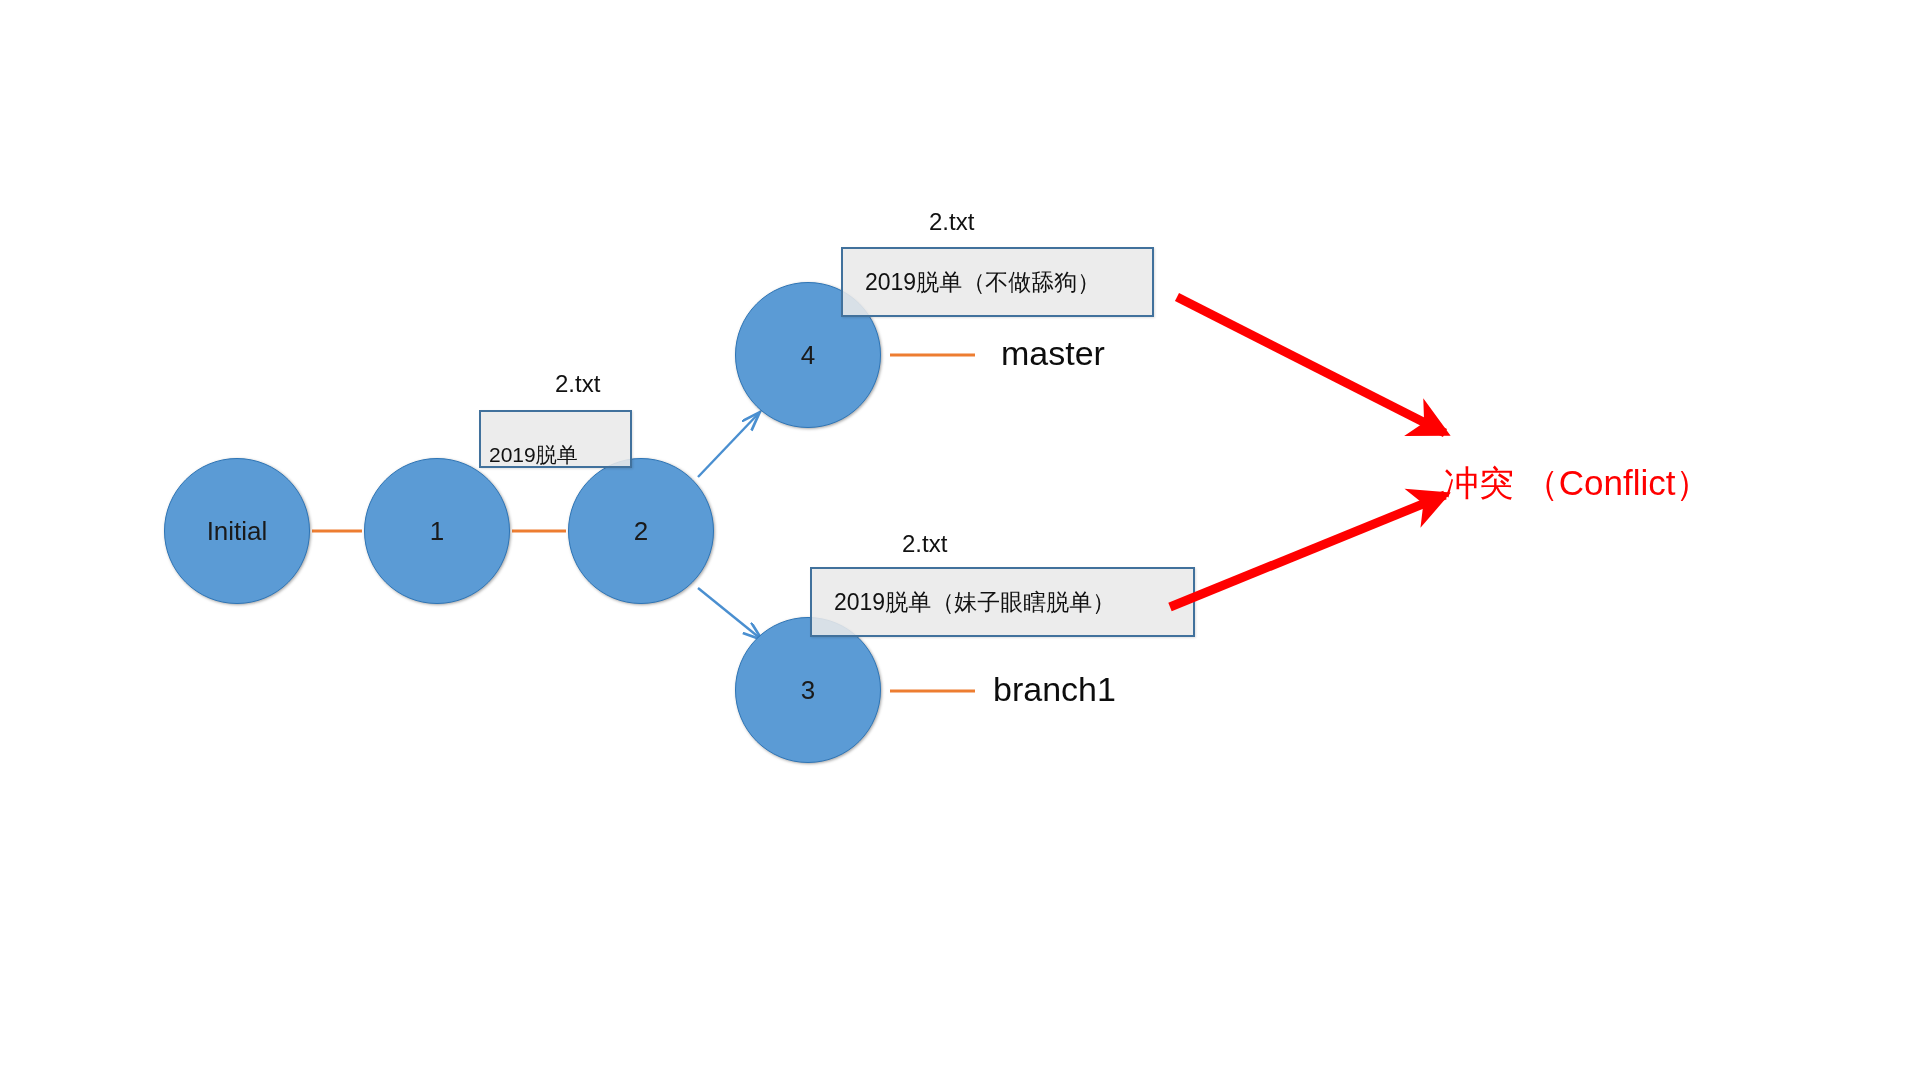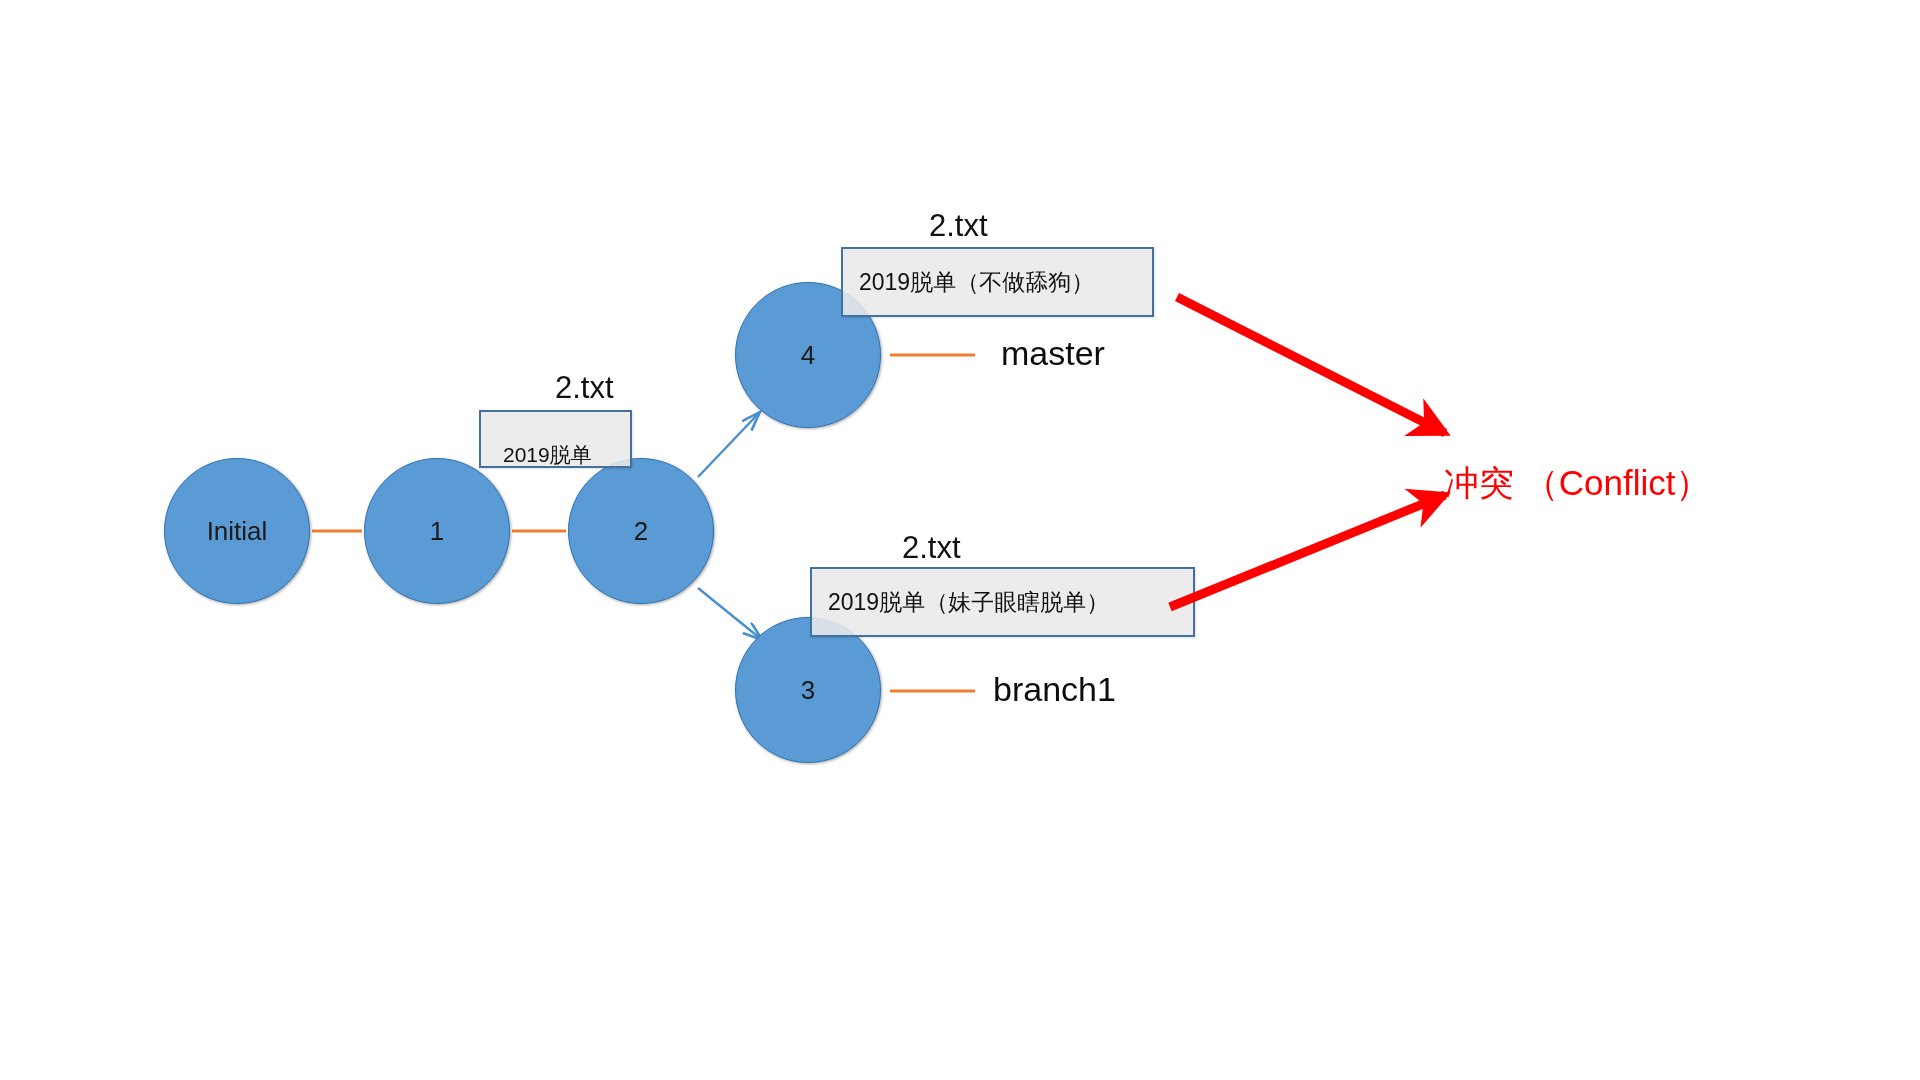--- a/index.html
+++ b/index.html
@@ -57,27 +57,27 @@
     background: rgba(233,233,233,0.88);
     border: 2px solid #41719C;
     box-sizing: border-box;
     display: flex;
     align-items: center;
     box-shadow: 1px 1px 2px rgba(0,0,0,0.12);
   }
   .file-box-text {
     font-size: 23px;
     color: #111111;
-    padding-left: 16px;
+    padding-left: 22px;
     font-family: "Liberation Sans", "DejaVu Sans", sans-serif;
     white-space: nowrap;
   }
   .file-name {
     position: absolute;
-    font-size: 31px;
+    font-size: 24px;
     color: #111111;
     white-space: nowrap;
     font-family: "Liberation Sans", "DejaVu Sans", sans-serif;
   }
 
   
   .branch-label {
     position: absolute;
     font-size: 34px;
     color: #0d0d0d;
@@ -140,21 +140,21 @@
   <div class="node" style="left:735px; top:282px; width:146px; height:146px;">
     <span class="node-label">4</span>
   </div>
 
   <div class="node" style="left:735px; top:617px; width:146px; height:146px;">
     <span class="node-label">3</span>
   </div>
 
   <div class="file-name" style="left:555px; top:370px;">2.txt</div>
   <div class="file-box" style="left:479px; top:410px; width:153px; height:58px;">
-    <span class="file-box-text" style="font-size:21px; padding-left:22px;margin-top:31px;">2019脱单</span>
+    <span class="file-box-text" style="font-size:21px; padding-left:8px;margin-top:31px;">2019脱单</span>
   </div>
 
   <div class="file-name" style="left:929px; top:208px;">2.txt</div>
   <div class="file-box" style="left:841px; top:247px; width:313px; height:70px;">
     <span class="file-box-text">2019脱单（不做舔狗）</span>
   </div>
 
   <div class="file-name" style="left:902px; top:530px;">2.txt</div>
   <div class="file-box" style="left:810px; top:567px; width:385px; height:70px;">
     <span class="file-box-text">2019脱单（妹子眼瞎脱单）</span>

